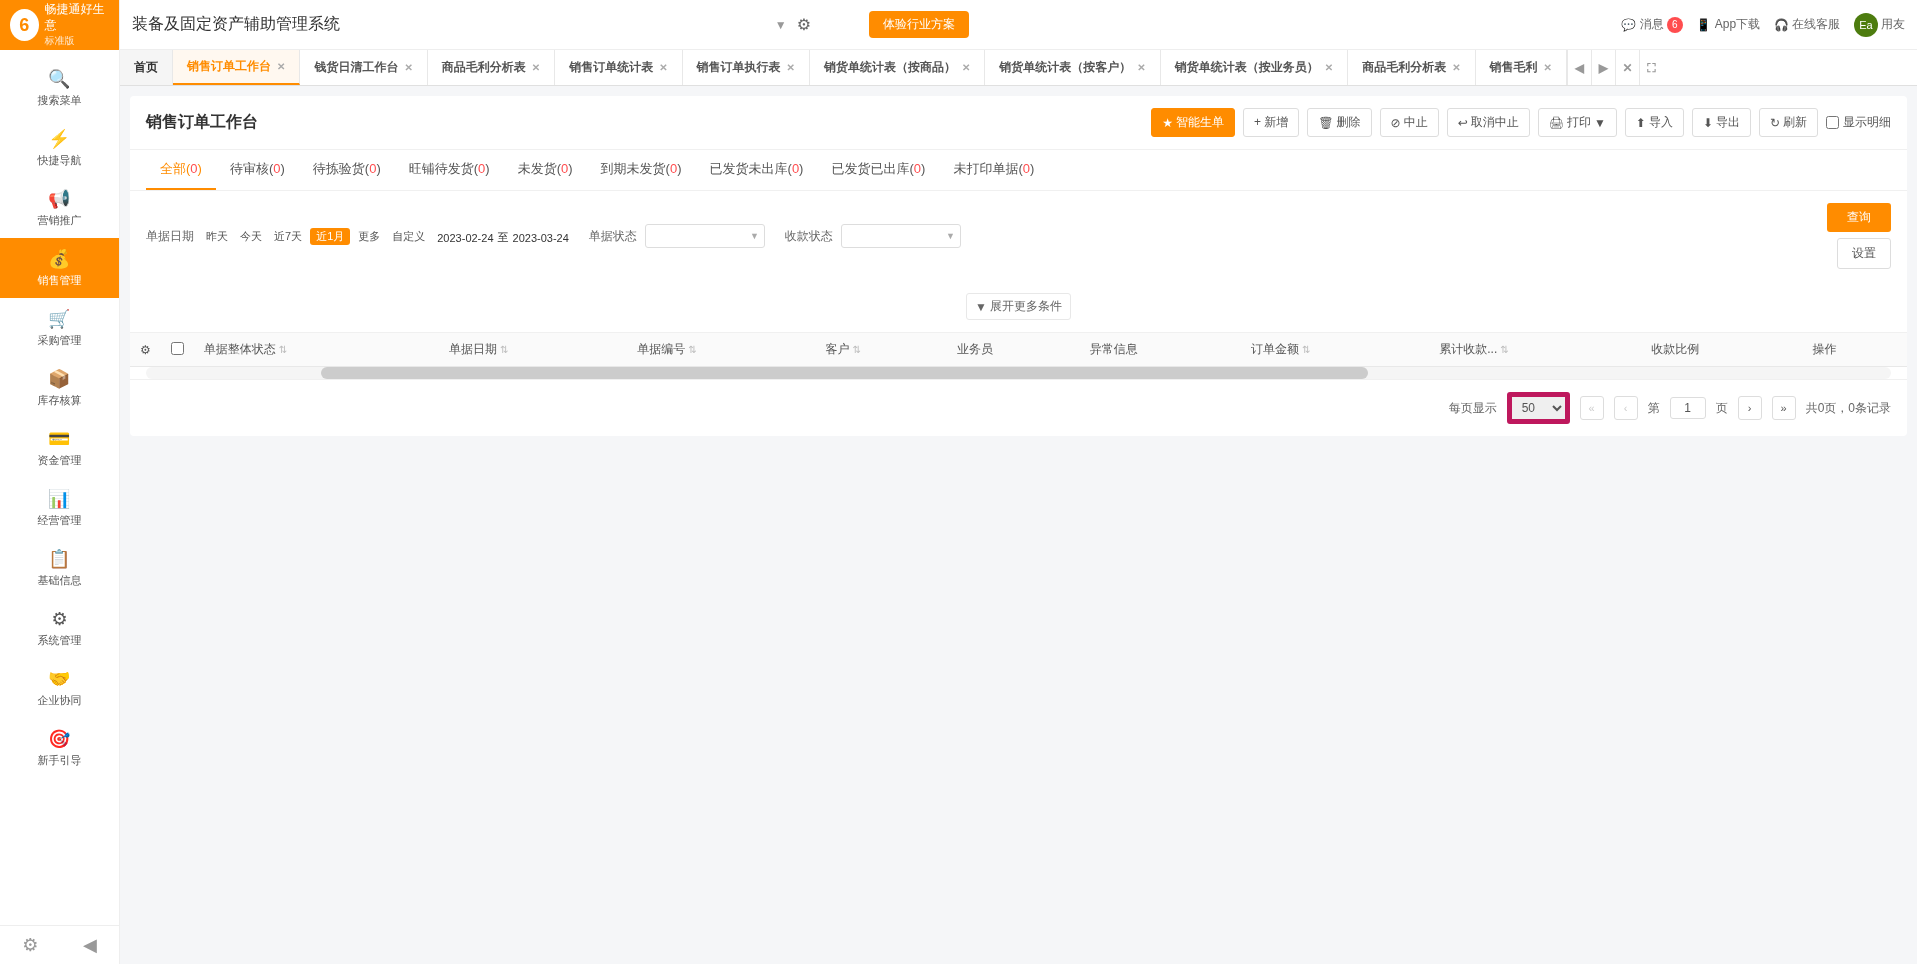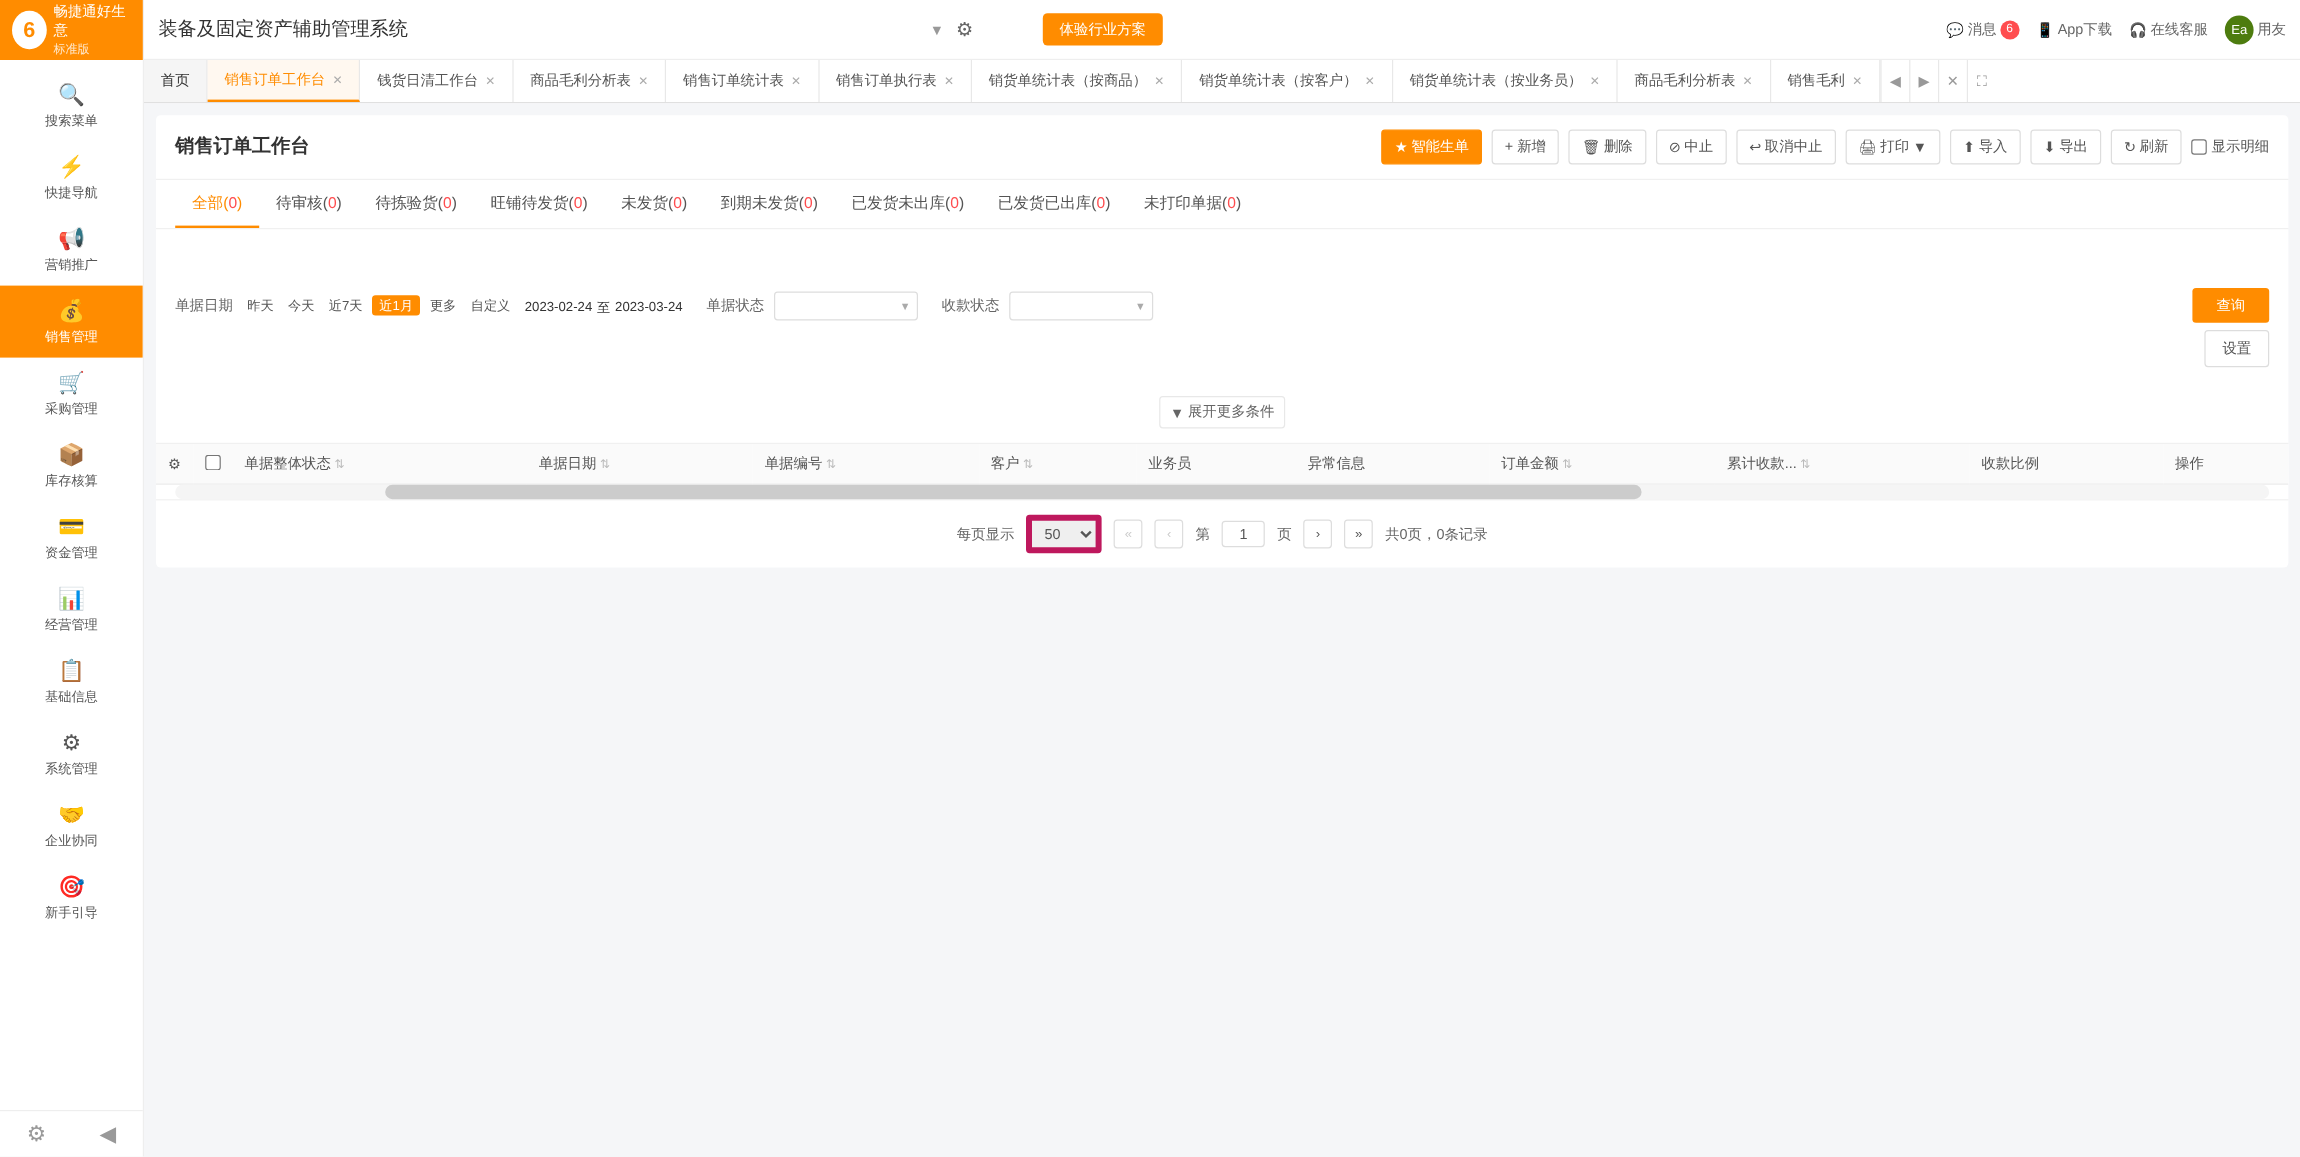--- a/index.html
+++ b/index.html
@@ -76,20 +76,21 @@
       background: #4d7c0f; display: flex; align-items: center; justify-content: center;
       font-size: 11px; color: #fff;
     }
 
     
     #tabbar {
       height: 36px; background: #fff;
       display: flex; align-items: stretch;
       border-bottom: 1px solid #e0e0e0;
       overflow: hidden;
+      font-weight: bold;
     }
     .tab-item {
       display: flex; align-items: center; padding: 0 14px;
       font-size: 12px; color: #555; cursor: pointer;
       border-right: 1px solid #e8e8e8; white-space: nowrap;
       position: relative; gap: 4px;
     }
     .tab-item.active { background: #fff8f0; color: #ff8c00; border-bottom: 2px solid #ff8c00; }
     .tab-item.home { background: #f5f5f5; color: #333; }
     .tab-close { font-size: 10px; color: #aaa; cursor: pointer; margin-left: 2px; }
@@ -216,21 +217,21 @@
       font-size: 48px; margin-bottom: 12px;
       position: relative;
     }
     #empty-icon::before {
       content: '📋'; font-size: 40px;
     }
     #empty-text { font-size: 13px; color: #aaa; }
 
     
     #pagination-bar {
-      padding: 12px 16px; display: flex; align-items: center; justify-content: center;
+      padding: 12px 16px; display: flex; align-items: center; justify-content: flex-end;
       border-top: 1px solid #f0f0f0; gap: 10px; font-size: 12px; color: #666;
     }
     .page-size-select {
       border: 5px solid #be185d; border-radius: 3px; padding: 3px 6px;
       font-size: 12px; color: #555;
     }
     .page-nav-btn {
       border: 1px solid #ddd; background: #fff; border-radius: 3px;
       width: 24px; height: 24px; display: flex; align-items: center; justify-content: center;
       cursor: pointer; font-size: 11px; color: #555;
@@ -485,21 +486,21 @@
           </div>
         </div>
         <div class="search-group">
           <span class="search-label">收款状态</span>
           <div class="select-wrapper">
             <select class="search-select">
               <option value=""></option>
             </select>
           </div>
         </div>
-        <div style="display:flex;align-items:flex-end;flex-direction:column;gap:6px;margin-left:auto;margin-top:37px;">
+        <div style="display:flex;align-items:flex-end;flex-direction:column;gap:6px;margin-left:auto;">
           <div style="display:flex;gap:6px;">
             <button class="query-btn">查询</button>
           </div>
           <div style="display:flex;gap:6px;">
             <button class="setting-btn">设置</button>
           </div>
         </div>
         <div style="width:100%;display:flex;justify-content:center;margin-top:4px;">
           <div class="expand-btn">
             <span>▼</span>

